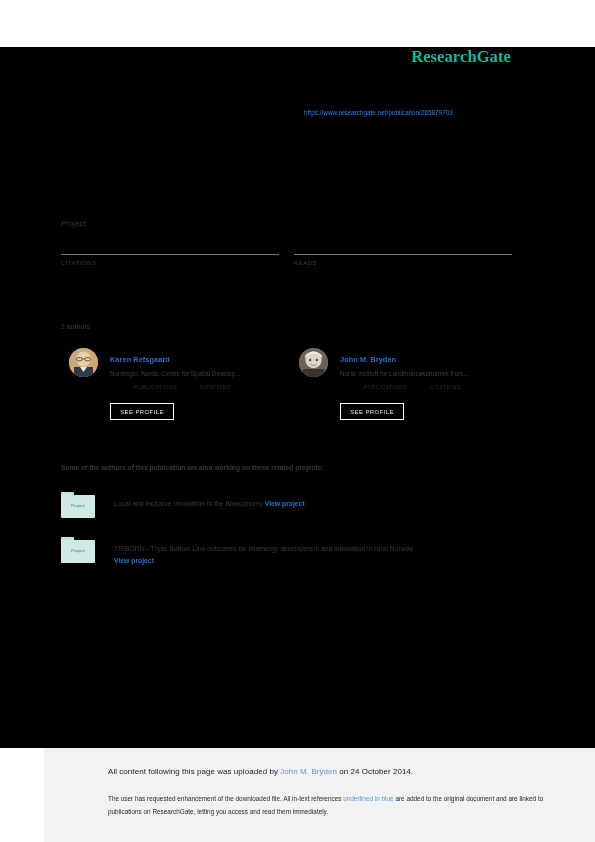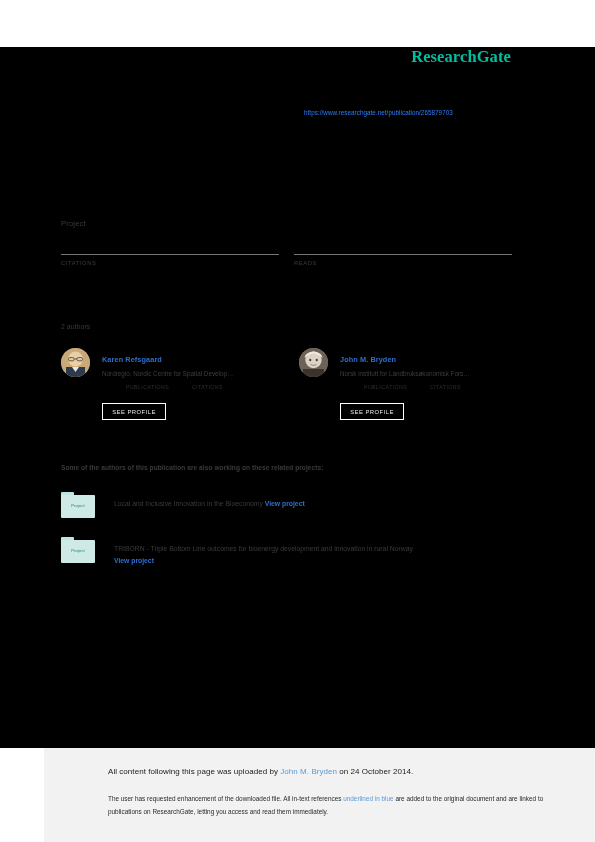--- a/index.html
+++ b/index.html
@@ -142,21 +142,21 @@
     top: 348px;
     width: 480px;
     height: 80px;
   }
   .author {
     position: absolute;
     top: 0;
     width: 238px;
     height: 80px;
   }
-  .author.a0 { left: 0; }
+  .author.a0 { left: 8px; }
   .author.a1 { left: 238px; }
 
   .avatar {
     position: absolute;
     left: 0;
     top: 0;
     width: 29px;
     height: 29px;
     border-radius: 50%;
     overflow: hidden;

